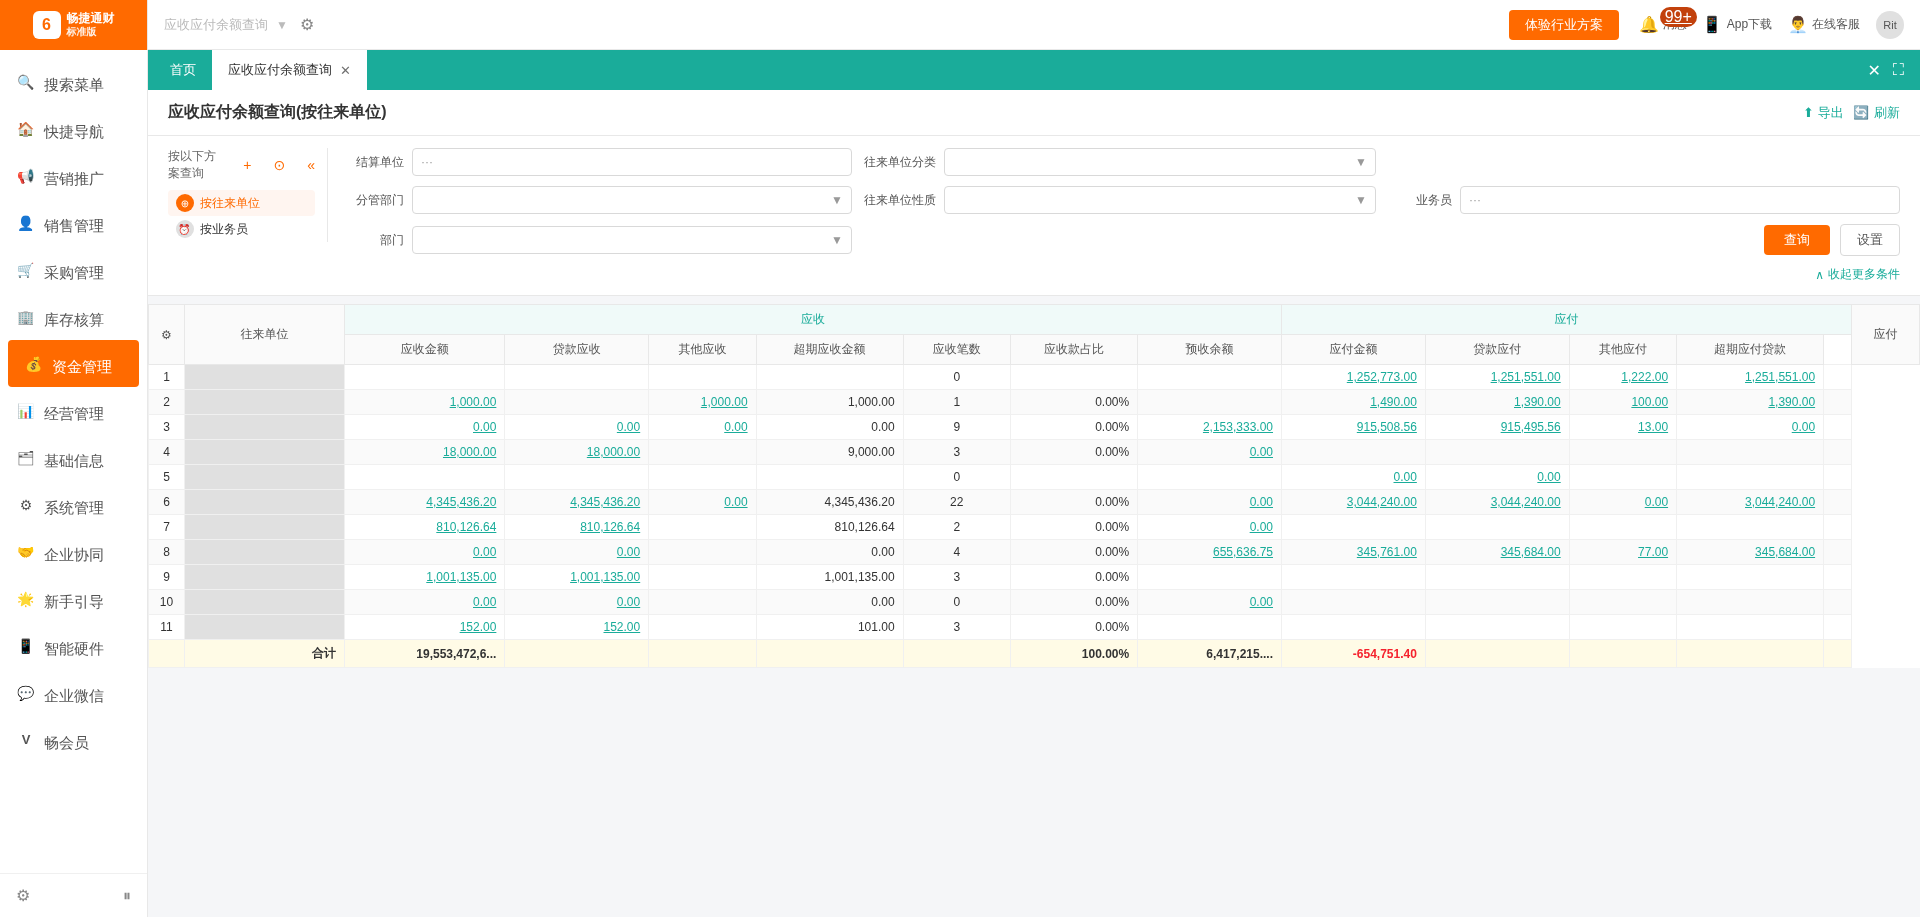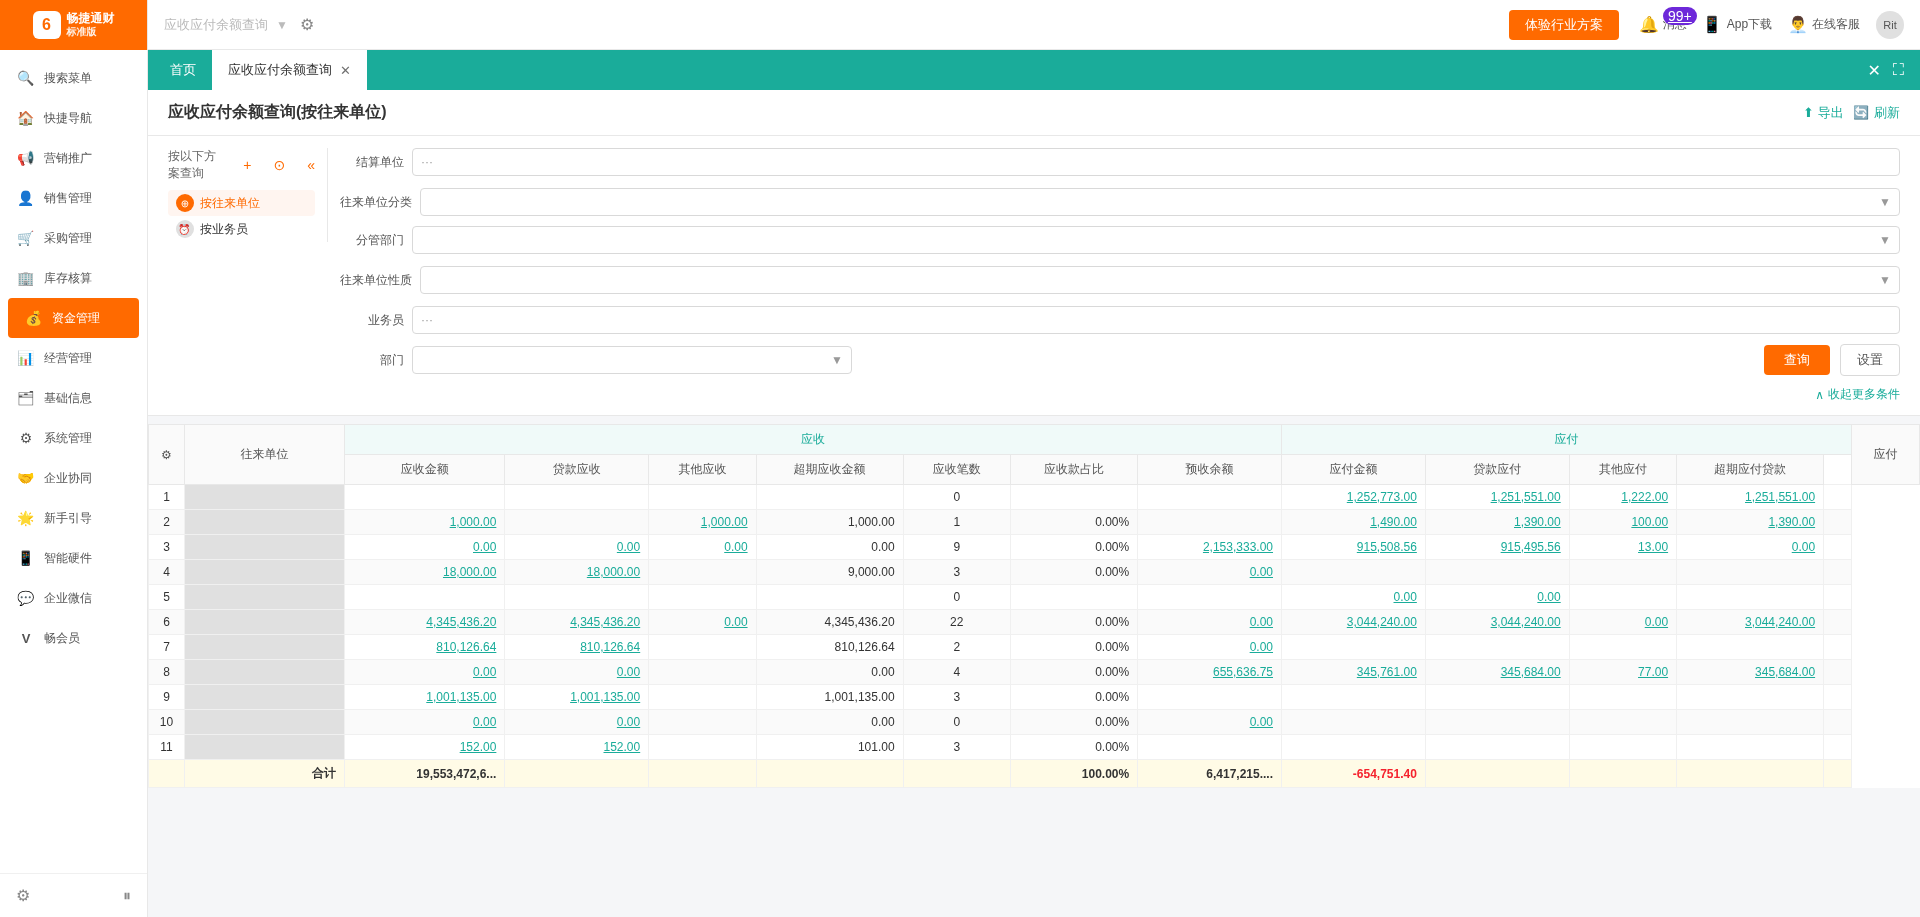--- a/index.html
+++ b/index.html
@@ -25,21 +25,21 @@
     }
     .sidebar-logo-text { font-size: 12px; line-height: 1.2; }
     .sidebar-logo-sub { font-size: 10px; opacity: 0.9; }
     .sidebar-menu { flex: 1; overflow-y: auto; padding: 8px 0; }
     .sidebar-item {
       display: flex; align-items: center; padding: 10px 16px;
       cursor: pointer; color: #555; transition: background 0.2s;
     }
     .sidebar-item.active { background: #ff6a00; color: #fff; border-radius: 4px; margin: 0 8px; }
     .sidebar-item-icon { width: 20px; height: 20px; margin-right: 8px; display: flex; align-items: center; justify-content: center; font-size: 14px; }
-    .sidebar-item-label { font-size: 12px; }
+    .sidebar-item-label { font-size: 15px; margin-top: 8px; }
     .sidebar-footer {
       padding: 12px 16px; border-top: 1px solid #f0f0f0;
       display: flex; align-items: center; justify-content: space-between;
     }
 
     
     .main { margin-left: 148px; height: 917px; display: flex; flex-direction: column; }
 
     
     .top-header {
@@ -50,21 +50,21 @@
     .header-left { display: flex; align-items: center; gap: 12px; }
     .breadcrumb-bar { display: flex; align-items: center; gap: 8px; }
     .header-right { display: flex; align-items: center; gap: 20px; }
     .header-btn-trial {
       background: #ff6a00; color: #fff; border: none;
       padding: 6px 16px; border-radius: 4px; cursor: pointer; font-size: 13px;
     }
     .header-icon-group { display: flex; align-items: center; gap: 16px; }
     .header-icon-item { display: flex; align-items: center; gap: 4px; color: #555; cursor: pointer; position: relative; }
     .badge {
-      background: #6d28d9; color: #fff; font-size: 14px;
+      background: #c2410c; color: #fff; font-size: 16px;
       border-radius: 10px; padding: 1px 5px; position: absolute;
       top: -8px; right: -10px; min-width: 18px; text-align: center; text-decoration: underline;
     }
     .avatar { width: 28px; height: 28px; border-radius: 50%; background: #ccc; }
 
     
     .tab-bar {
       height: 40px; background: #1aac9a;
       display: flex; align-items: center; padding: 0 0 0 0;
     }
@@ -111,21 +111,21 @@
     .scheme-item {
       display: flex; align-items: center; gap: 6px;
       padding: 4px 8px; border-radius: 4px; cursor: pointer;
       font-size: 12px;
     }
     .scheme-item.active { background: #fff5f0; color: #ff6a00; }
     .scheme-item-icon { width: 18px; height: 18px; border-radius: 50%; background: #ff6a00; color: #fff; display: flex; align-items: center; justify-content: center; font-size: 10px; }
     .scheme-item-icon2 { width: 18px; height: 18px; border-radius: 50%; background: #e0e0e0; color: #555; display: flex; align-items: center; justify-content: center; font-size: 10px; }
 
     .filter-form { flex: 1; }
-    .filter-row { display: grid; grid-template-columns: 1fr; gap: 12px; margin-bottom: 10px; }
+    .filter-row { display: grid; grid-template-columns: 1fr 1fr 1fr; gap: 12px; margin-bottom: 10px; }
     .filter-field { display: flex; align-items: center; gap: 8px; }
     .filter-label { white-space: nowrap; color: #555; font-size: 12px; min-width: 64px; text-align: right; }
     .filter-input {
       flex: 1; border: 1px solid #d9d9d9; border-radius: 4px;
       padding: 4px 8px; font-size: 12px; color: #333; background: #fff;
       display: flex; align-items: center; justify-content: space-between;
       min-height: 28px; cursor: pointer;
     }
     .filter-input-arrow { color: #999; }
     .filter-actions-row { display: flex; align-items: center; justify-content: flex-end; gap: 10px; }

